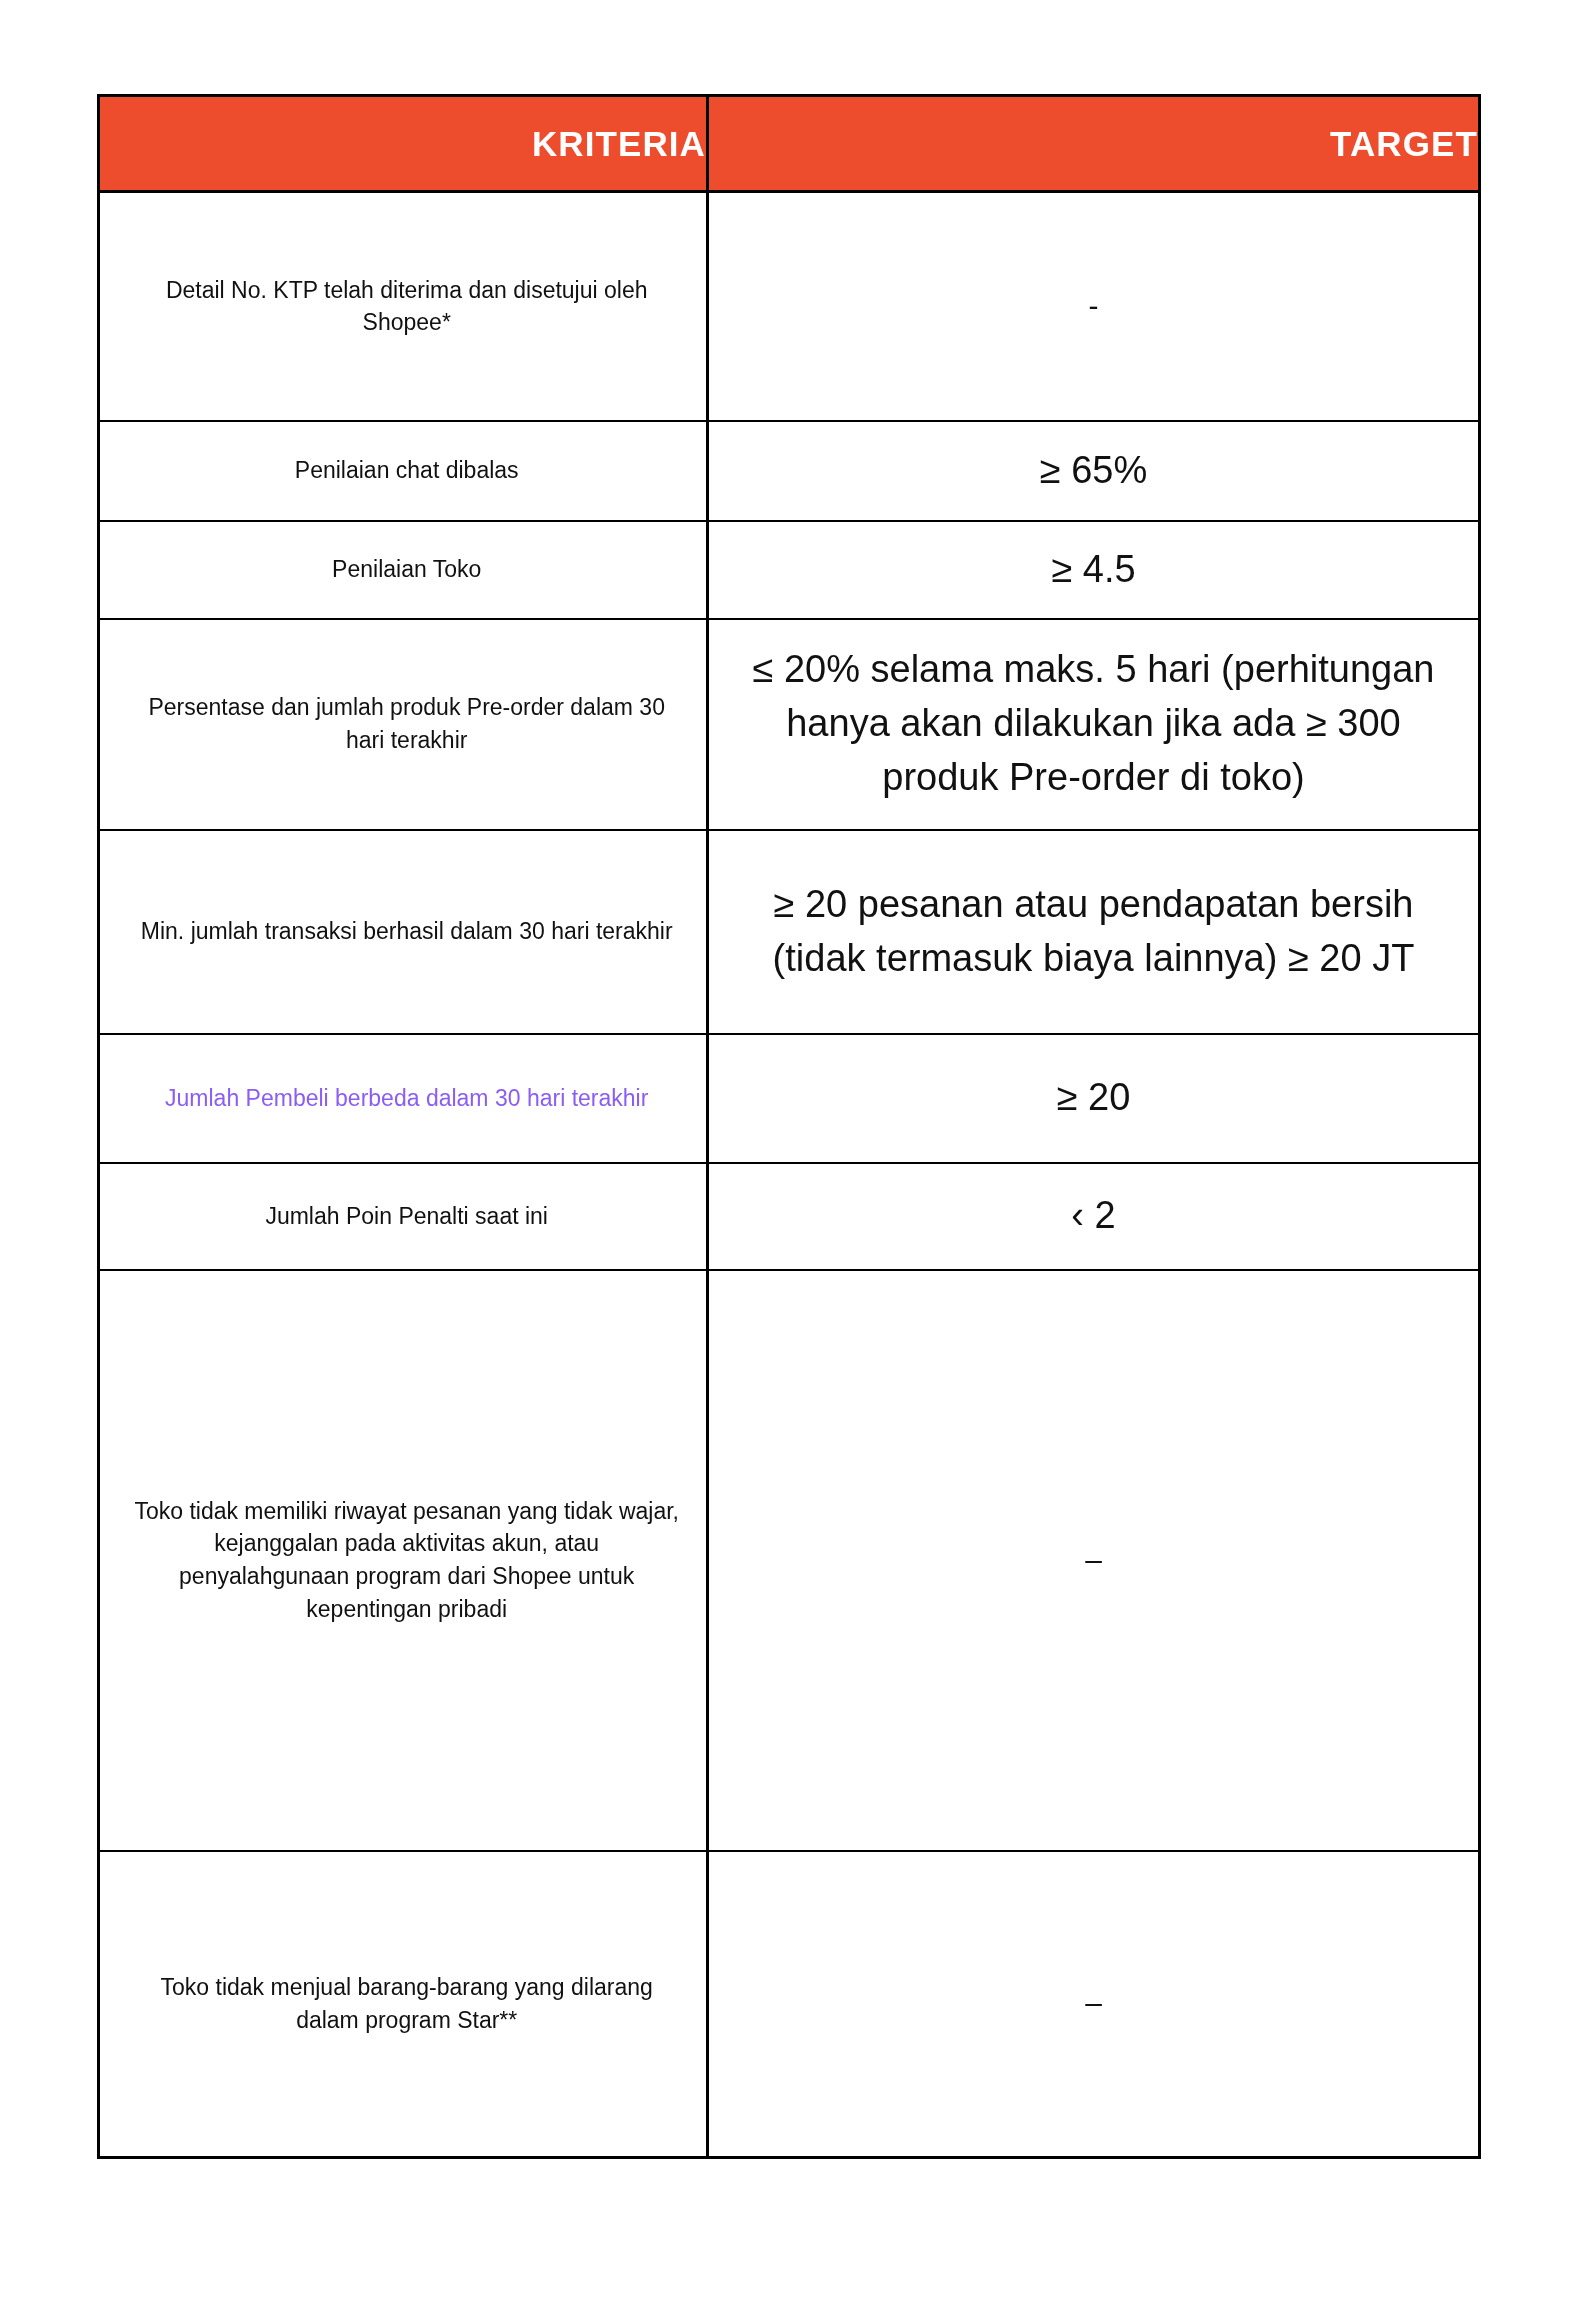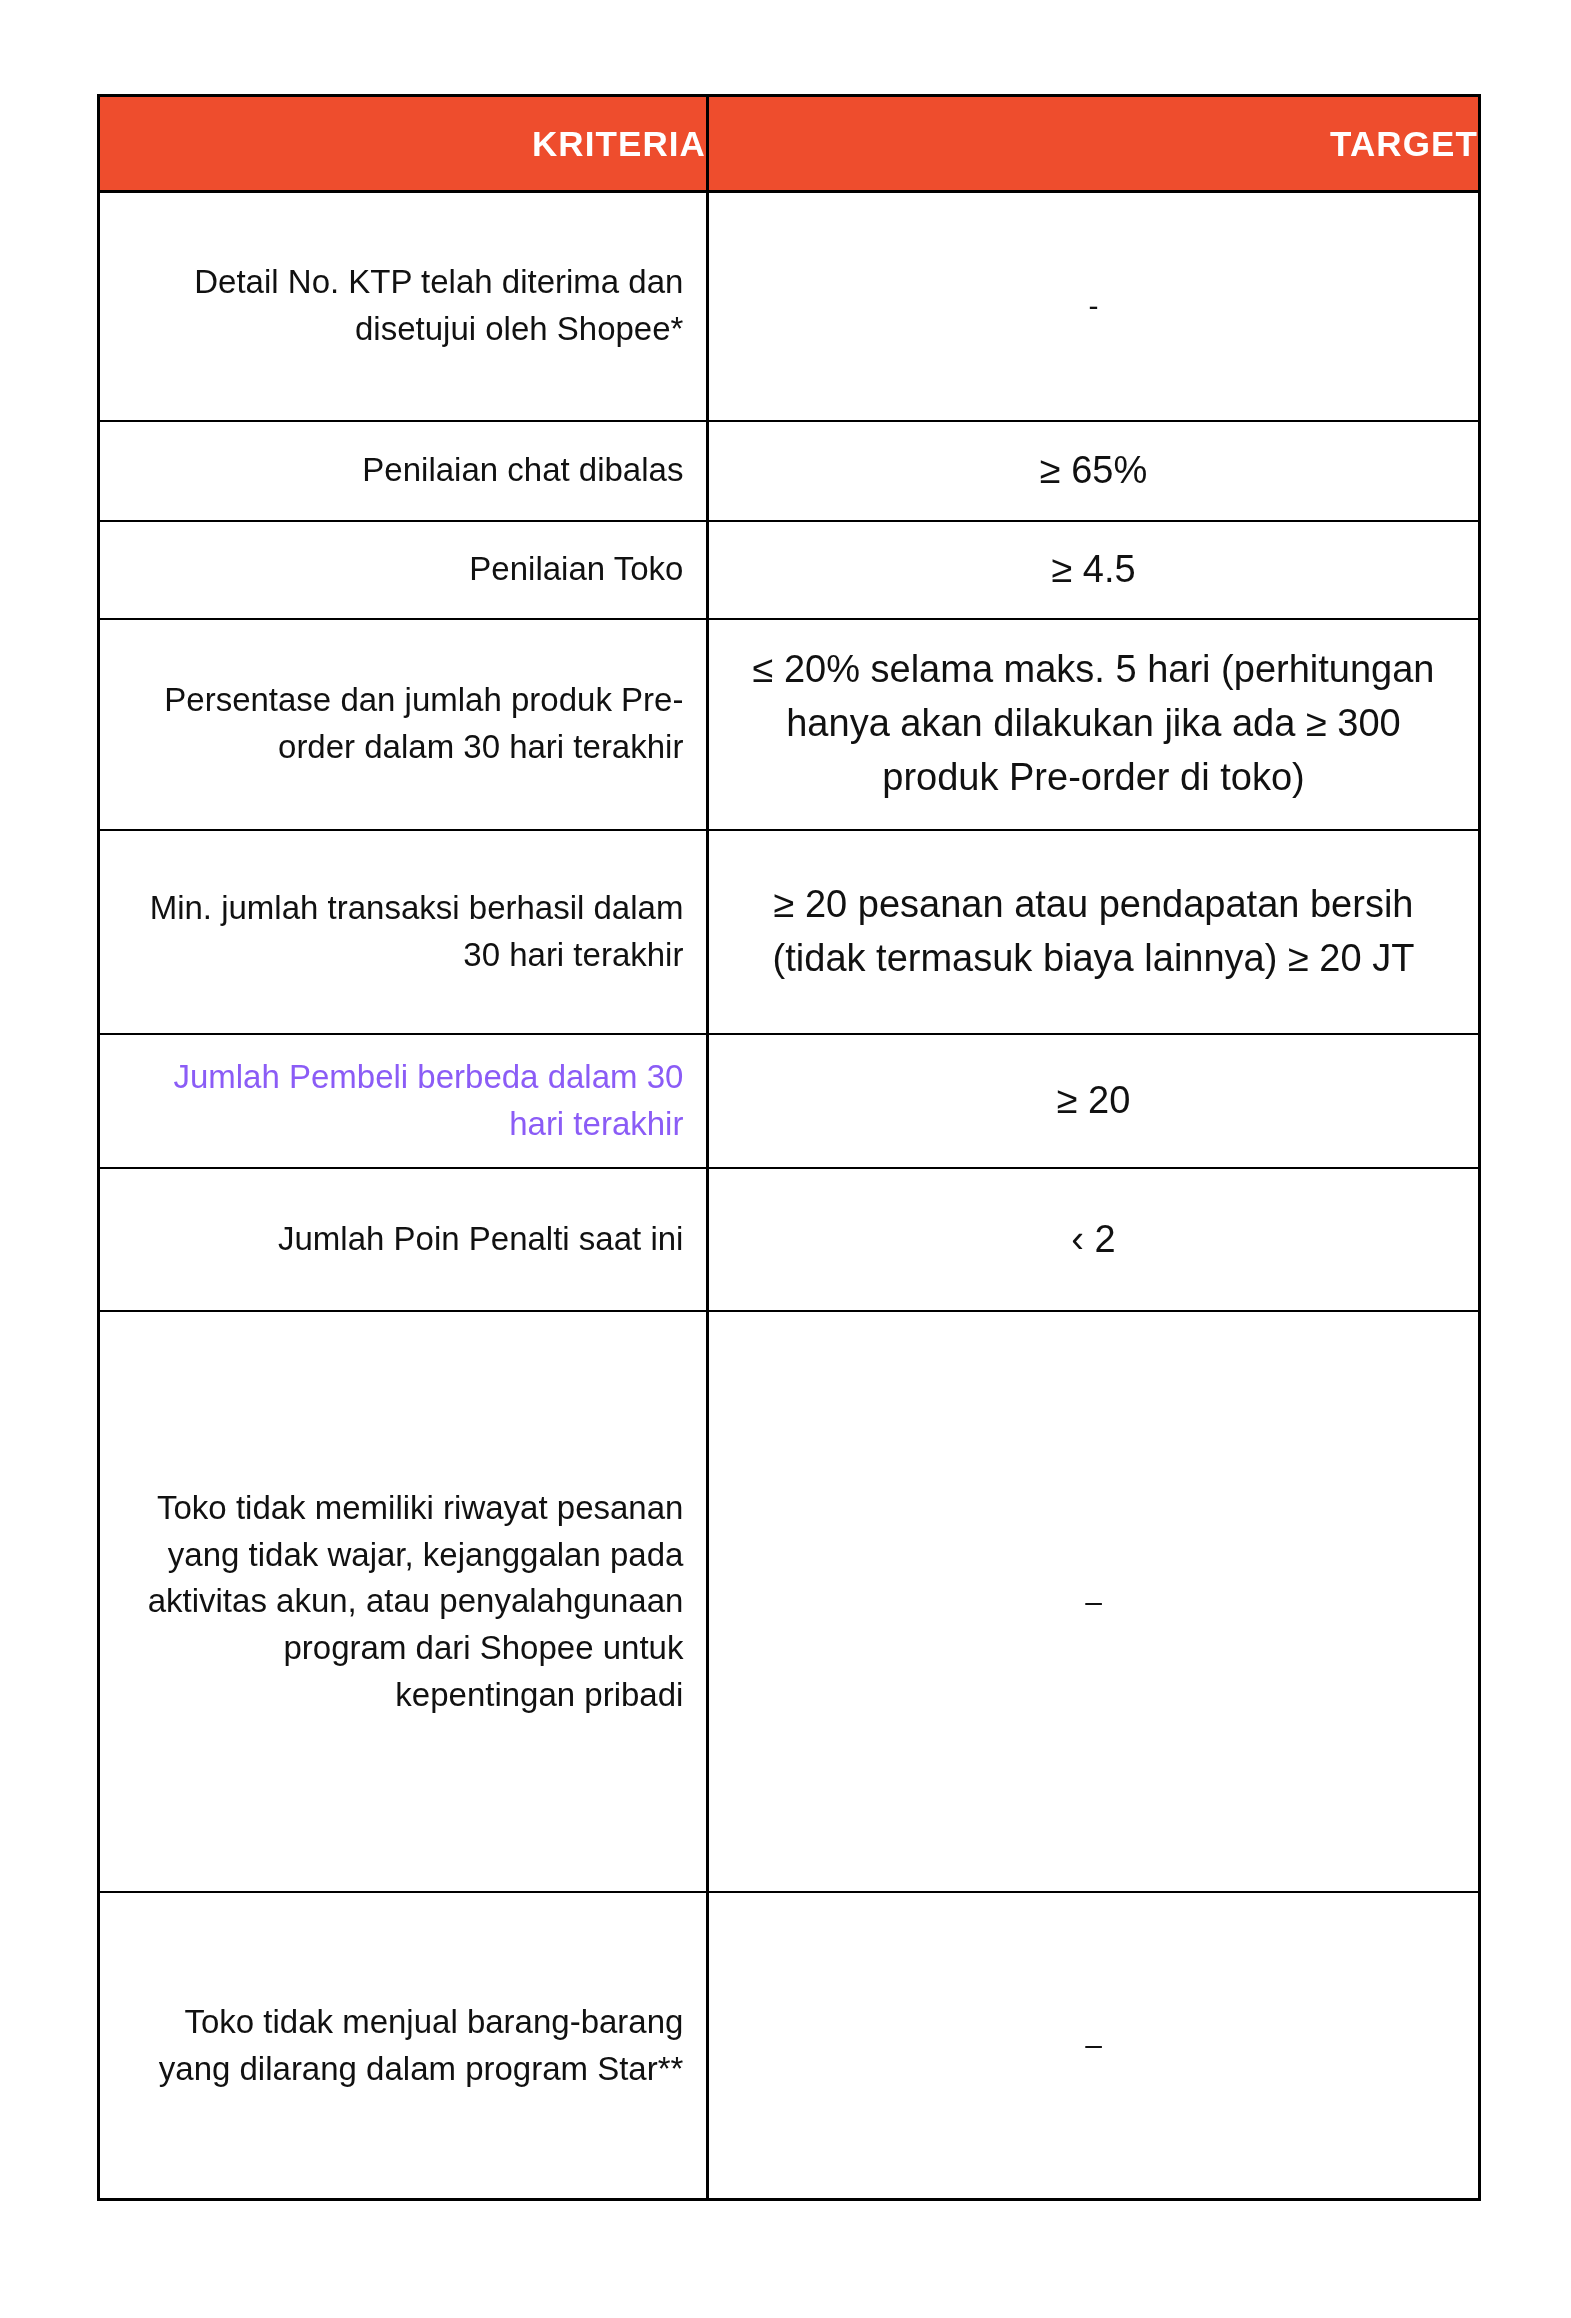--- a/index.html
+++ b/index.html
@@ -61,22 +61,22 @@
     border-bottom: 2.3px solid #000000;
     padding: 0;
     box-sizing: border-box;
     vertical-align: middle;
     color: #111111;
   }
 
   tbody tr:last-child td { border-bottom: 3px solid #000000; }
 
   .cell-kriteria {
-    text-align: right;
-    font-size: 33px;
+    text-align: center;
+    font-size: 23px;
     line-height: 1.42;
     padding: 19.6px 22.6px 19.6px 30px;
     font-weight: 400;
   }
 
   .cell-target {
     text-align: center;
     font-size: 38px;
     line-height: 1.42;
     padding: 19.6px 26px;
@@ -85,21 +85,21 @@
 
   .cell-target.dash  { font-size: 30px; letter-spacing: 0; }
 
   
   tr[data-row="1"] td { height: 229px; }
   tr[data-row="2"] td { height: 100px; }
   tr[data-row="3"] td { height: 98px; border-radius: 31px; }
   tr[data-row="4"] td { height: 211px; }
   tr[data-row="5"] td { height: 204px; }
   tr[data-row="6"] td { height: 129px; }
-  tr[data-row="7"] td { height: 143px; }
+  tr[data-row="7"] td { height: 107px; }
   tr[data-row="8"] td { height: 581px; }
   tr[data-row="9"] td { height: 307px; }
 </style>
 </head>
 <body style="background: rgb(255, 255, 255);">
 
 <div class="page">
 
   <table class="criteria-table">
     <colgroup>

